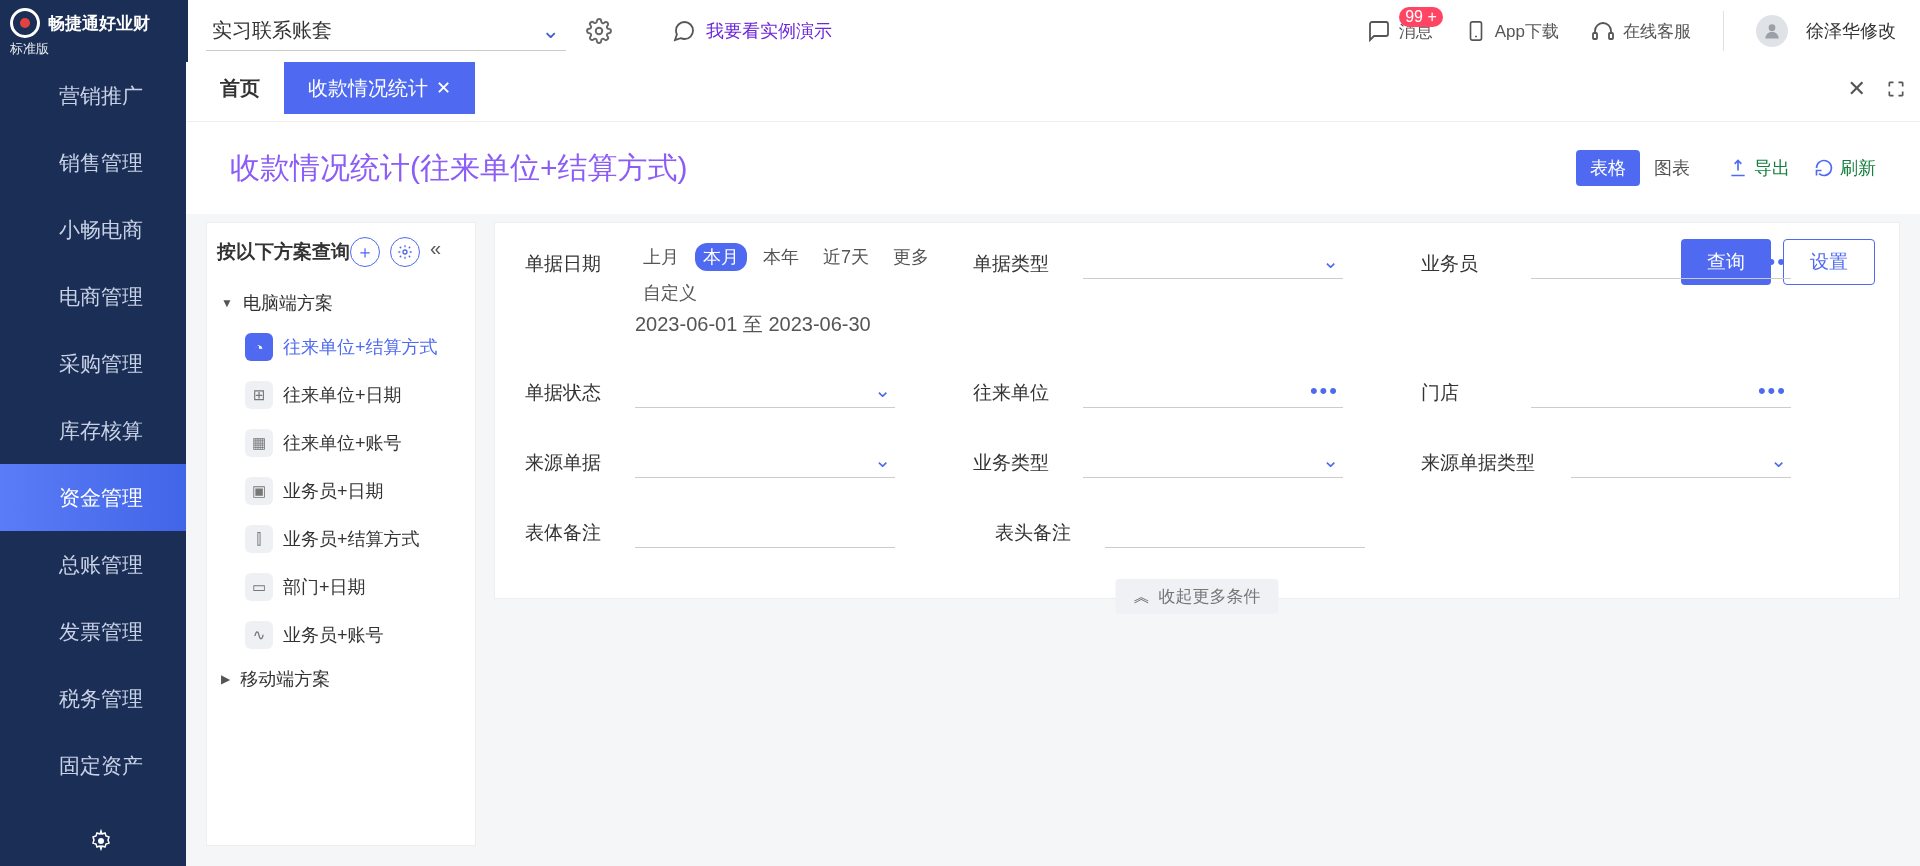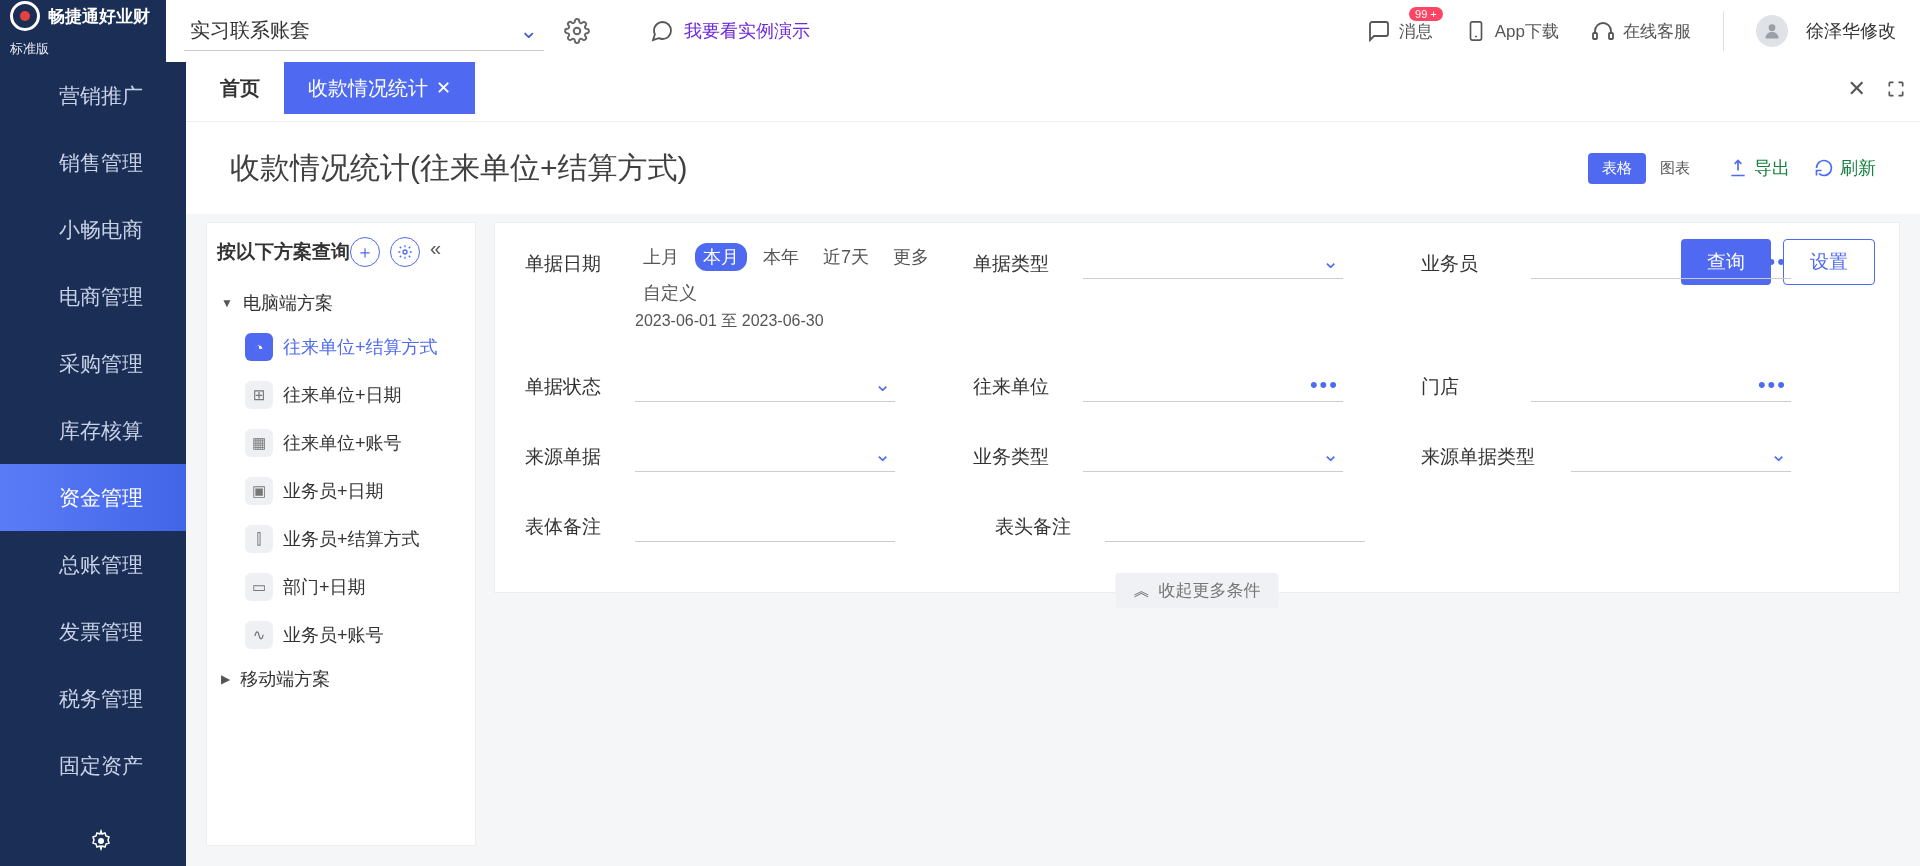--- a/index.html
+++ b/index.html
@@ -1,58 +1,58 @@
 <!DOCTYPE html>
 <html><head>
 <meta charset="utf-8">
 <style>
 * { margin:0; padding:0; box-sizing:border-box; font-family:"PingFang SC","Microsoft YaHei",sans-serif; }
 body { width:1920px; height:866px; background:#fff; font-size:17px; color:#333; overflow:hidden; }
 
 
 .topbar { position:absolute; top:0; left:0; right:0; height:62px; display:flex; align-items:center; background:#fff; }
-.brand { width:166px; height:62px; background:#1a2e56; color:#fff; padding:1px 10px; position:relative; }
+.brand { width:188px; height:62px; background:#1a2e56; color:#fff; padding:8px 10px; position:relative; }
 .brand-row { display:flex; align-items:center; gap:8px; }
 .logo-circ { width:30px; height:30px; border:3px solid #fff; border-radius:50%; position:relative; display:flex; align-items:center; justify-content:center; }
 .logo-circ::before { content:""; width:10px; height:10px; background:#e3423e; border-radius:50%;}
 .brand-name { font-size:17px; font-weight:600; }
 .brand-sub  { position:absolute; left:10px; bottom:4px; font-size:13px; opacity:.9;}
 .account-dd { width:360px; height:40px; border-bottom:1px solid #ccc; margin-left:18px; display:flex; align-items:center; justify-content:space-between; padding:0 6px; color:#333;}
 .account-dd span.txt{ font-size:20px;}
 .chev { color:#425ecd; font-size:22px; }
 .gear { margin-left:20px; color:#666; }
 .demo { display:flex; align-items:center; gap:10px; margin-left:60px; color:#6d28d9; font-size:18px;}
 .spacer{flex:1;}
 .top-actions{display:flex; align-items:center; height:62px;}
 .ta{display:flex; align-items:center; gap:8px; margin:0 16px; color:#555; position:relative;}
-.badge{position:absolute; top:-12px; right:-10px; background:#ff4563; color:#fff; font-size:11px; padding:1px 6px; border-radius:10px;}
+.badge{position:absolute; top:-12px; right:-10px; background:#ff4563; color:#fff; font-size:16px; padding:1px 6px; border-radius:10px;}
 .divider{width:1px;height:40px;background:#e0e0e0;margin:0 16px;}
 .avatar{width:32px;height:32px;background:#dfe3e8;border-radius:50%;display:flex;align-items:center;justify-content:center;color:#9aa0a6;}
 .uname{margin-left:10px;color:#333;font-size:18px;}
 
 
 .sidebar{position:absolute; top:62px; bottom:0; left:0; width:202px; background:#1a2e56; color:#c8d1e6; display:flex; flex-direction:column;}
 .side-item{height:67px; display:flex; align-items:center; justify-content:center; font-size:21px; cursor:pointer;}
 .side-item.active{background:linear-gradient(90deg,#5b7cf7,#3f63e6); color:#fff;}
 .side-foot{margin-top:auto; height:50px; display:flex; align-items:center; justify-content:center; color:#fff;}
 
 
 .tabstrip{position:absolute; top:62px; left:186px; right:0; height:60px; background:#fff; border-bottom:1px solid #eee; display:flex; align-items:flex-start; padding-left:10px;}
 .tab{height:52px; padding:0 24px; display:flex; align-items:center; font-size:20px; gap:8px;}
 .tab.plain{color:#333;font-weight:bold;}
 .tab.active{background:#4f6af0;color:#fff;}
 .tab .x{font-size:18px;}
 .tabstrip-right{position:absolute; right:14px; top:14px; display:flex; align-items:center; gap:20px; color:#555; font-size:22px;}
 
 
 .titlebar{position:absolute; top:122px; left:186px; right:0; height:92px; display:flex; align-items:center; padding:0 44px; background:#fff;}
-.page-title{font-size:30px; color:#404040;}
+.page-title{font-size:30px; color:#8b5cf6;}
 .titlebar-right{margin-left:auto; display:flex; align-items:center; gap:24px;}
 .seg{display:flex;}
-.seg .btn{padding:6px 14px;font-size:15px;color:#555;}
+.seg .btn{padding:6px 14px;font-size:18px;color:#555;}
 .seg .btn.active{background:#4f6af0;color:#fff;border-radius:4px;}
 .iconlink{color:#15803d;font-size:18px;display:flex;align-items:center;gap:6px;}
 
 
 .main{position:absolute; top:214px; left:186px; right:0; bottom:0; background:#f5f6f8;}
 
 
 .scheme{position:absolute; top:8px; left:20px; width:270px; bottom:20px; background:#fff; border:1px solid #eee; padding:14px 10px;}
 .scheme-hdr{display:flex; align-items:center; justify-content:flex-start;}
 .scheme-hdr .lbl{font-size:19px; font-weight:600;}
@@ -73,21 +73,21 @@
 .fcell{display:flex; align-items:flex-start; width:470px;}
 .fcell.datecell{width:470px;}
 .flabel{width:110px; font-size:19px; color:#333; padding-top:8px;}
 .finput{flex:1;}
 .underline{height:36px;border-bottom:1px solid #ccc;width:260px;position:relative;}
 .sel .chev2{position:absolute;right:4px;top:6px;color:#4f6af0;font-size:20px;}
 .sel .dots{position:absolute;right:4px;top:6px;color:#4f6af0;font-size:22px;letter-spacing:2px;}
 .pills{display:flex;gap:8px;flex-wrap:wrap;align-items:center;}
 .pill{font-size:18px;color:#555;padding:2px 8px;border-radius:12px;}
 .pill.active{background:#4f6af0;color:#fff;}
-.date-sub{font-size:16px;color:#555;margin-top:4px;}
+.date-sub{font-size:20px;color:#555;margin-top:4px;}
 .right-btns{position:absolute; top:16px; right:24px; display:flex; gap:12px; align-items:stretch;}
 .btn-primary{background:#4f6af0;color:#fff;border:none;border-radius:4px;padding:10px 26px;font-size:19px;}
 .btn-outline{background:#fff;color:#4f6af0;border:1.5px solid #4f6af0;border-radius:4px;padding:8px 26px;font-size:19px;}
 .collapse-bar{position:absolute;left:50%;transform:translateX(-50%);bottom:-16px;background:#f0f1f5;border-radius:4px;padding:6px 18px;color:#777;font-size:17px;display:flex;align-items:center;gap:8px;}
 
 svg{display:block;}
 </style>
 </head>
 <body>
 

